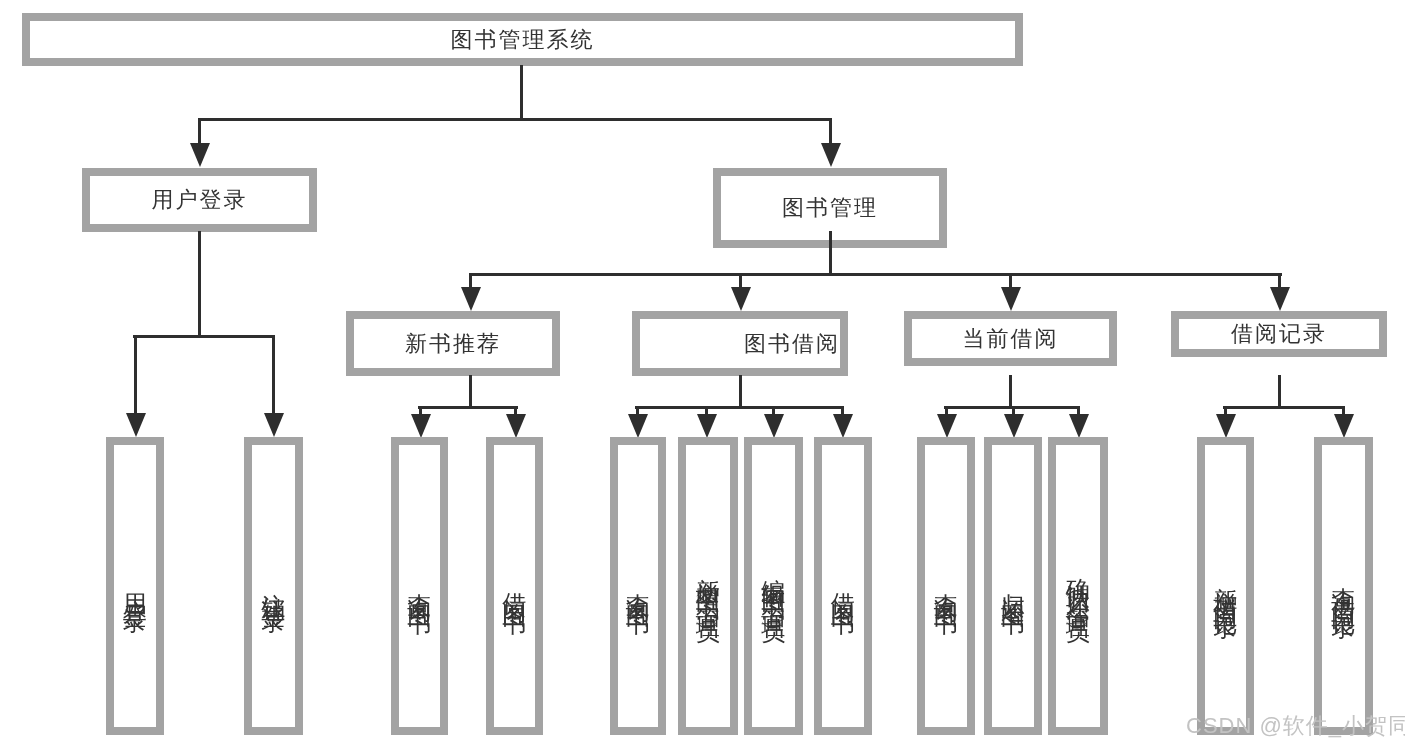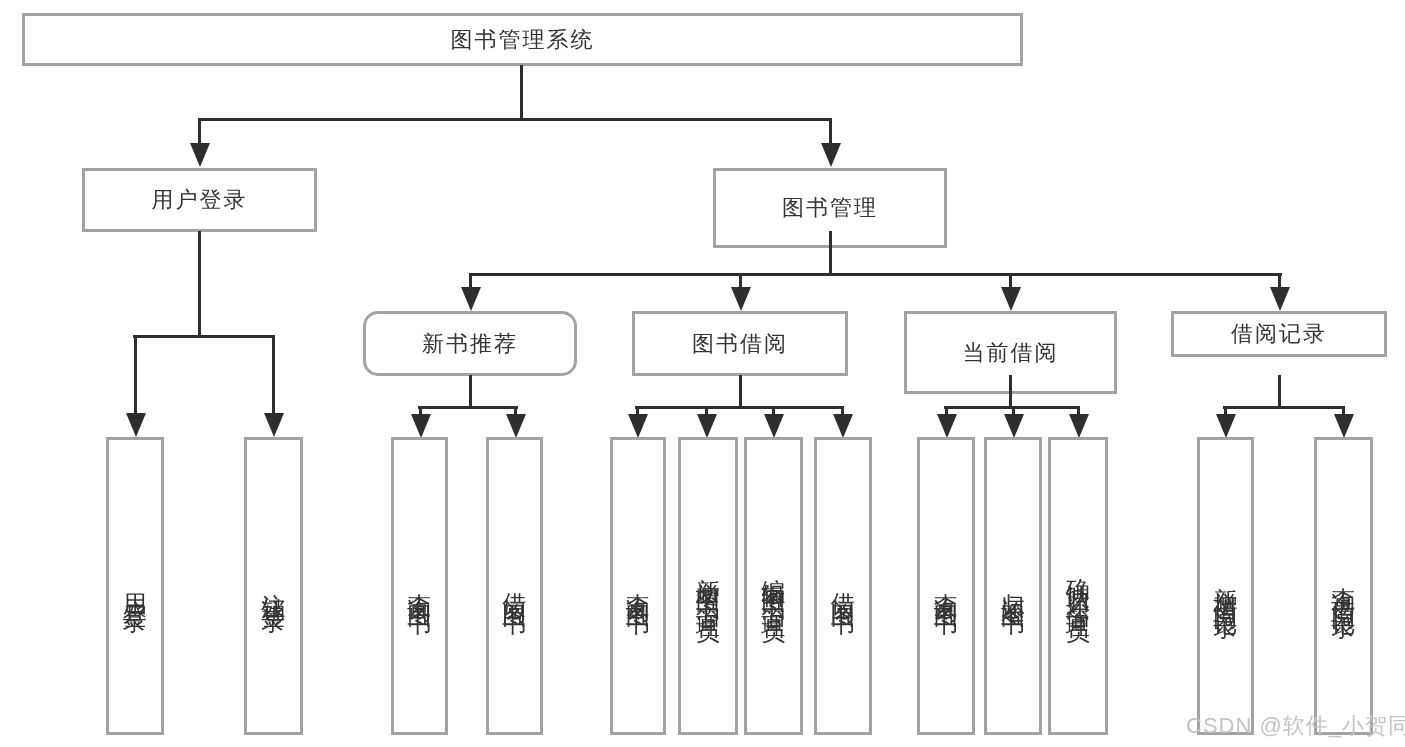--- a/index.html
+++ b/index.html
@@ -1,21 +1,21 @@
 <!DOCTYPE html>
 <html><head>
 <meta charset="utf-8">
 <style>
   html,body{margin:0;padding:0;background:#ffffff;}
   .canvas{
     position:relative;width:1405px;height:747px;background:#ffffff;overflow:hidden;
     font-family:"Liberation Sans","DejaVu Sans",sans-serif;color:#333333;
   }
   .box{
-    position:absolute;box-sizing:border-box;border:3px solid #a3a3a3;background:#ffffff;
+    position:absolute;box-sizing:border-box;border:8px solid #a3a3a3;background:#ffffff;
     display:flex;align-items:center;justify-content:center;
     font-size:22px;letter-spacing:2px;color:#333333;white-space:nowrap;
   }
   .vbox{font-size:24px;letter-spacing:0;}
   .vbox .vtext{
     writing-mode:vertical-rl;text-orientation:mixed;
     letter-spacing:6px;line-height:1.15;white-space:normal;
   }
   .line{position:absolute;background:#2e2e2e;}
   .arrow{position:absolute;width:3px;background:#2e2e2e;}
@@ -56,27 +56,27 @@
   <div class="arrow" style="left:134px;top:337px;height:76px;"></div>
   <div class="arrow" style="left:272px;top:337px;height:76px;"></div>
 
   <div class="line" style="left:829px;top:231px;width:3px;height:44px;"></div>
   <div class="line" style="left:469px;top:273px;width:813px;height:3px;"></div>
   <div class="arrow" style="left:469px;top:275px;height:12px;"></div>
   <div class="arrow" style="left:739px;top:275px;height:12px;"></div>
   <div class="arrow" style="left:1009px;top:275px;height:12px;"></div>
   <div class="arrow" style="left:1278px;top:275px;height:12px;"></div>
 
-  <div class="box" style="left:363px;top:311px;width:214px;height:65px;border-radius:15px;">
+  <div class="box" style="left:346px;top:311px;width:214px;height:65px;">
     <span>新书推荐</span>
   </div>
-  <div class="box" style="left:632px;top:311px;width:216px;height:65px;">
+  <div class="box" style="left:632px;top:311px;width:216px;height:65px;justify-content:flex-end;">
     <span>图书借阅</span>
   </div>
-  <div class="box" style="left:904px;top:311px;width:213px;height:83px;">
+  <div class="box" style="left:904px;top:311px;width:213px;height:55px;">
     <span>当前借阅</span>
   </div>
   <div class="box" style="left:1171px;top:311px;width:216px;height:46px;">
     <span>借阅记录</span>
   </div>
 
   <div class="line" style="left:469px;top:375px;width:3px;height:33px;"></div>
   <div class="line" style="left:739px;top:375px;width:3px;height:33px;"></div>
   <div class="line" style="left:1009px;top:375px;width:3px;height:33px;"></div>
   <div class="line" style="left:1278px;top:375px;width:3px;height:33px;"></div>

